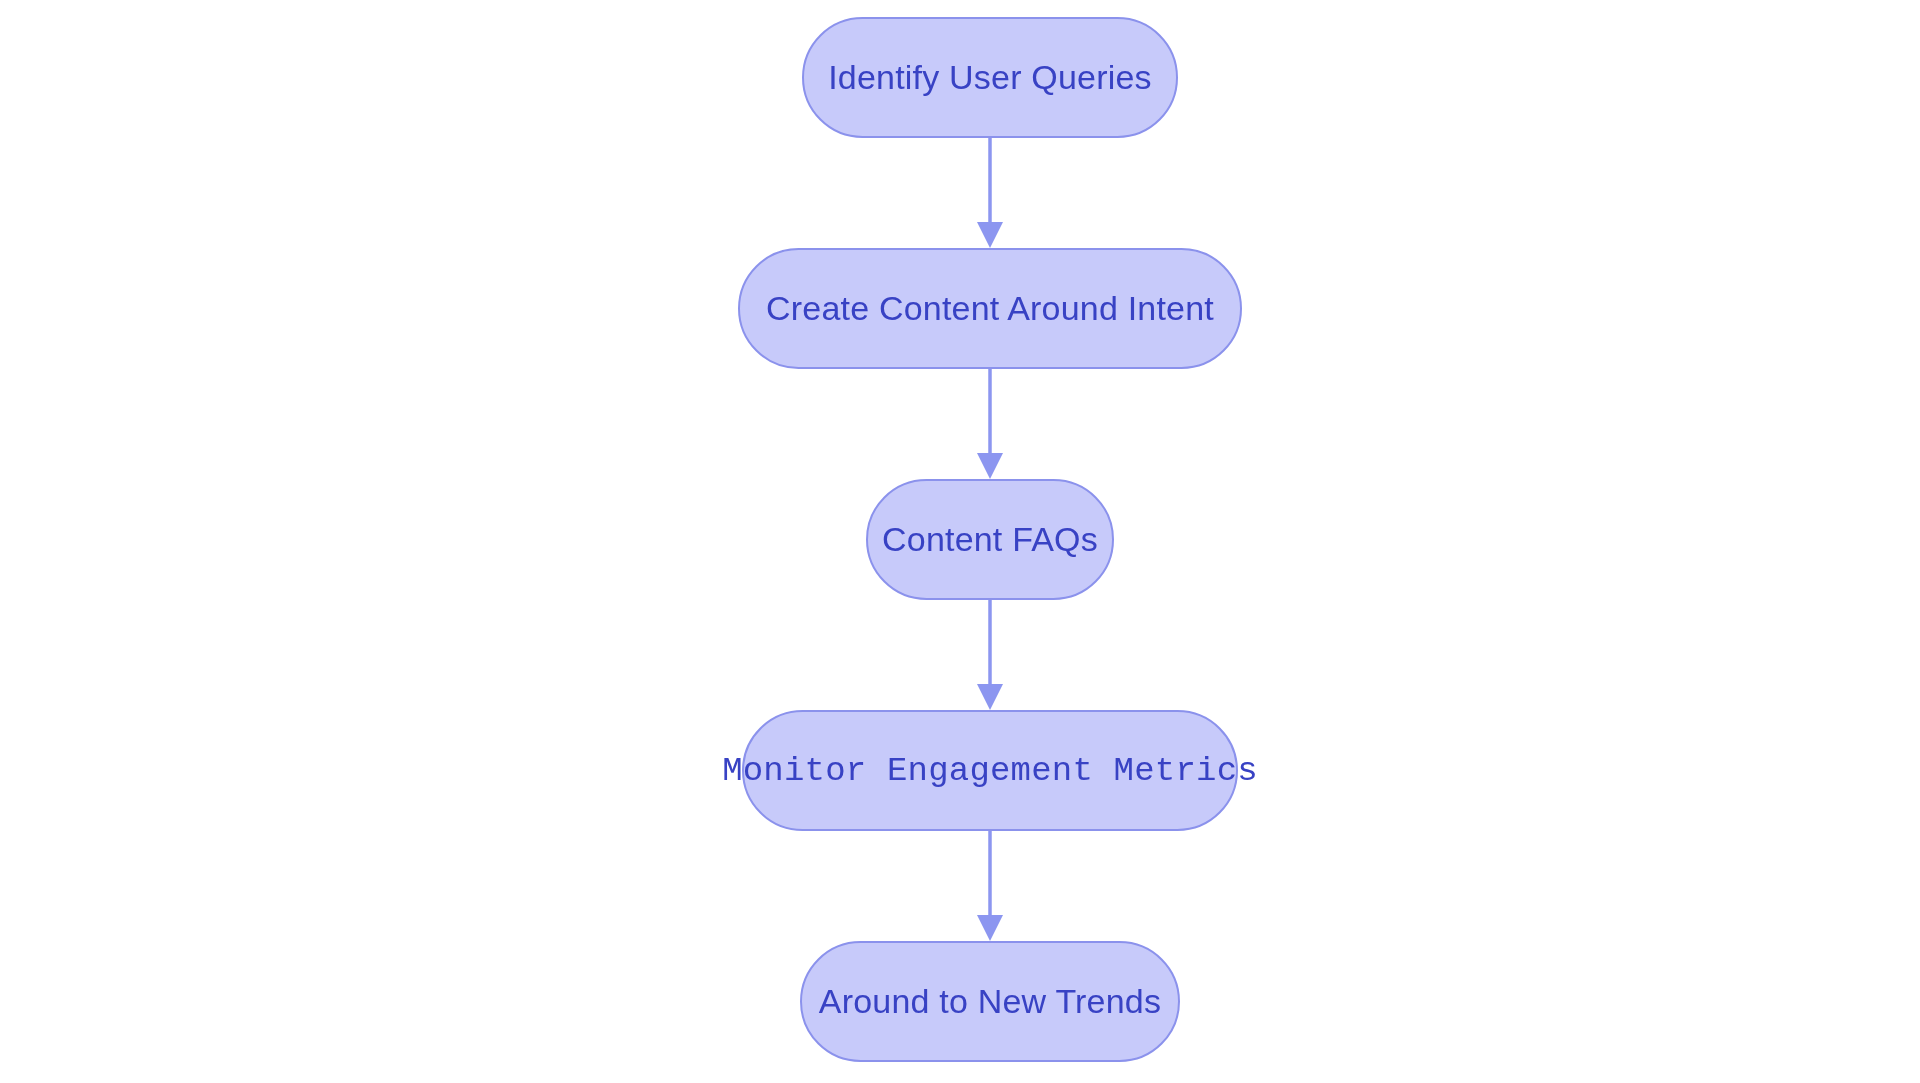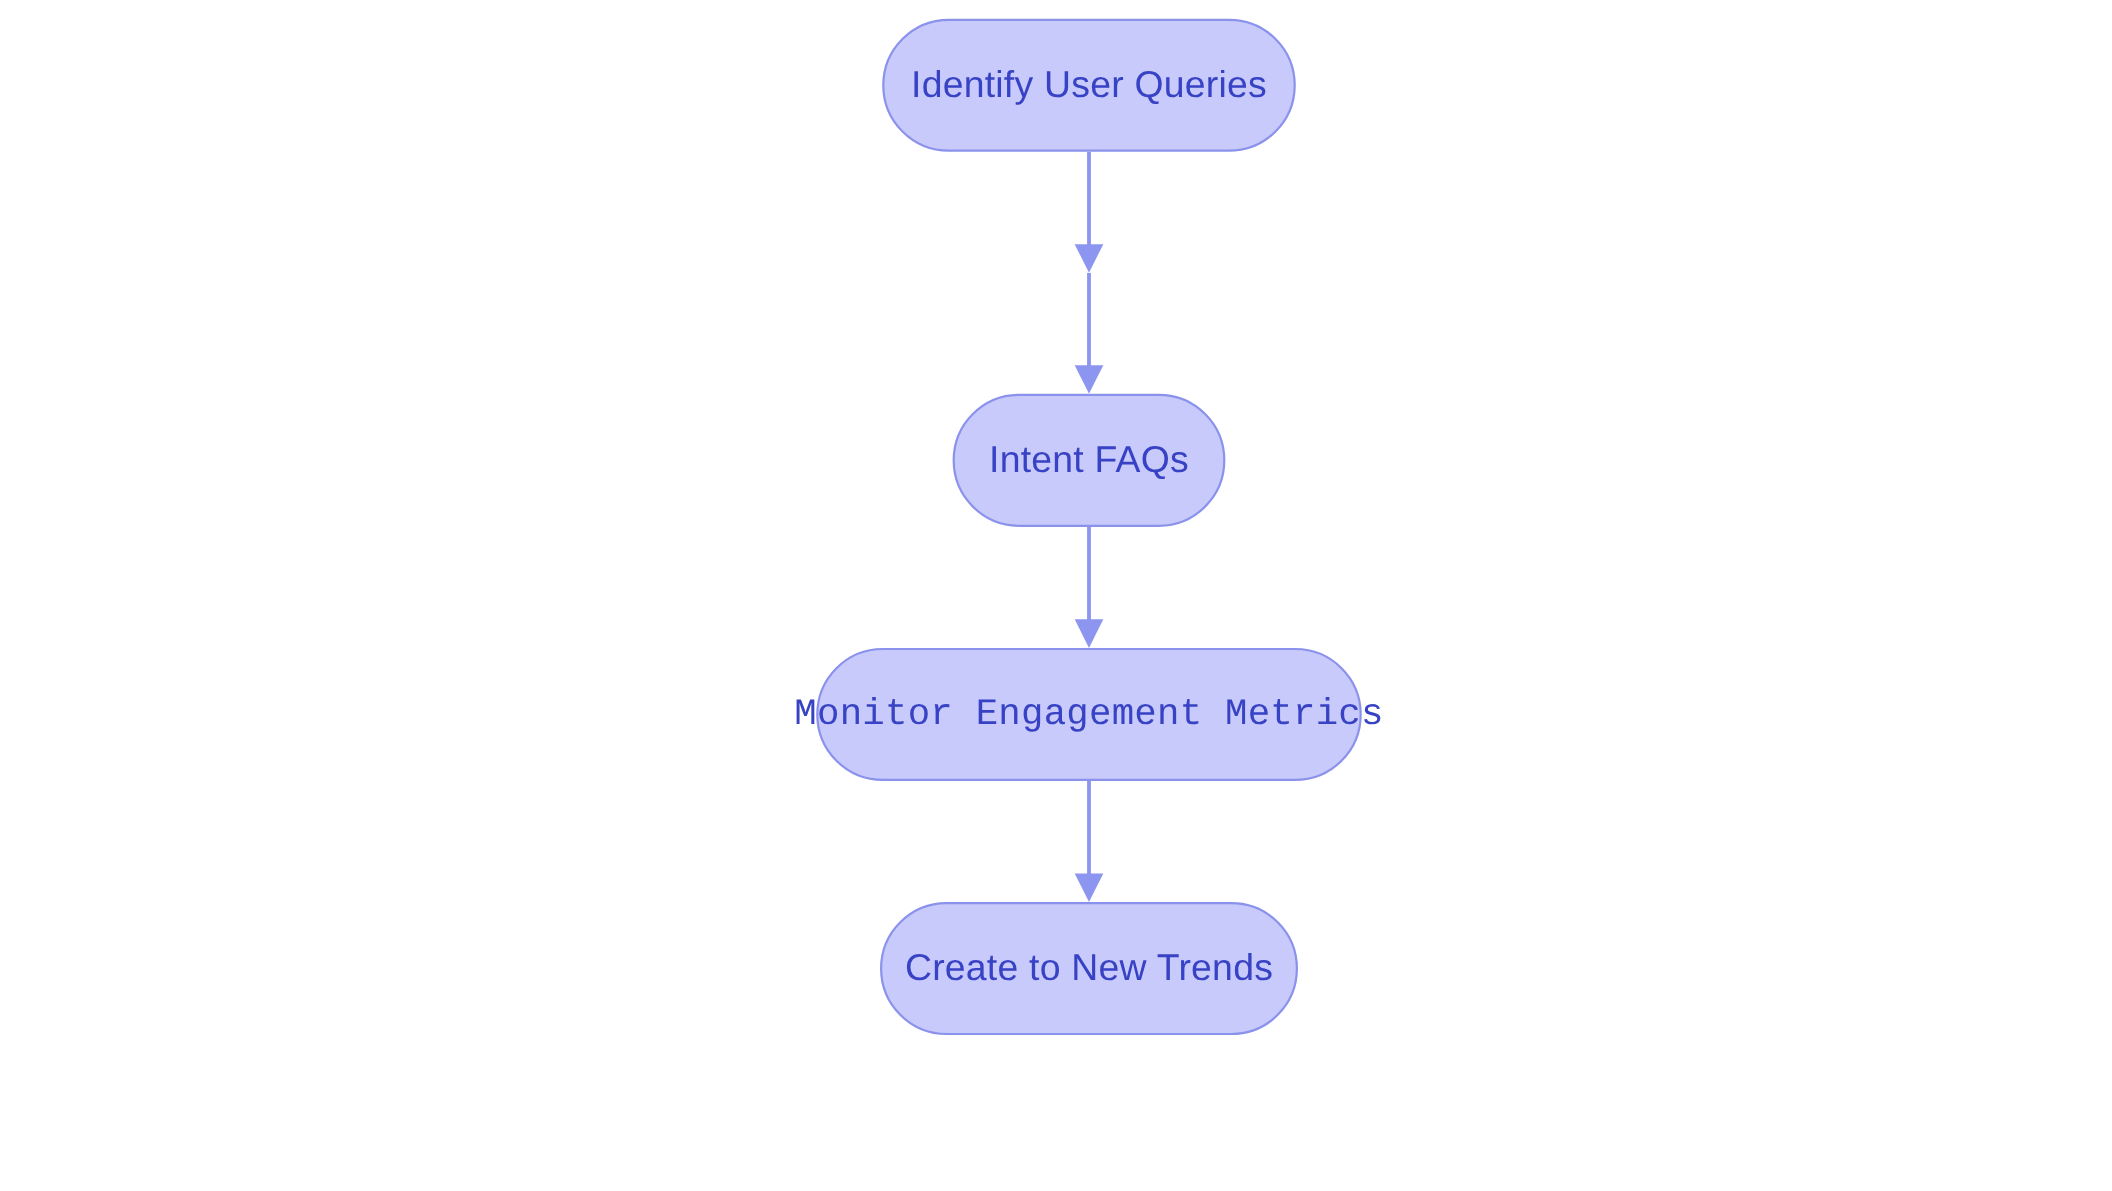--- a/index.html
+++ b/index.html
@@ -79,30 +79,33 @@
     <span>Identify User Queries</span>
   </div>
 
   <div class="connector">
     <svg width="40" height="110" viewBox="0 0 40 110">
       <line x1="20" y1="0" x2="20" y2="86"></line>
       <polygon points="7,84 33,84 20,110"></polygon>
     </svg>
   </div>
 
+  <div class="node w2">
+    <span>Create Content Around Intent</span>
+  </div>
 
   <div class="connector">
     <svg width="40" height="110" viewBox="0 0 40 110">
       <line x1="20" y1="0" x2="20" y2="86"></line>
       <polygon points="7,84 33,84 20,110"></polygon>
     </svg>
   </div>
 
   <div class="node w3">
-    <span>Intent FAQs</span>
+    <span>Content FAQs</span>
   </div>
 
   <div class="connector">
     <svg width="40" height="110" viewBox="0 0 40 110">
       <line x1="20" y1="0" x2="20" y2="86"></line>
       <polygon points="7,84 33,84 20,110"></polygon>
     </svg>
   </div>
 
   <div class="node w4">
@@ -110,16 +113,16 @@
   </div>
 
   <div class="connector">
     <svg width="40" height="110" viewBox="0 0 40 110">
       <line x1="20" y1="0" x2="20" y2="86"></line>
       <polygon points="7,84 33,84 20,110"></polygon>
     </svg>
   </div>
 
   <div class="node w5">
-    <span>Create to New Trends</span>
+    <span>Around to New Trends</span>
   </div>
 
 </div>
 
 </body></html>

